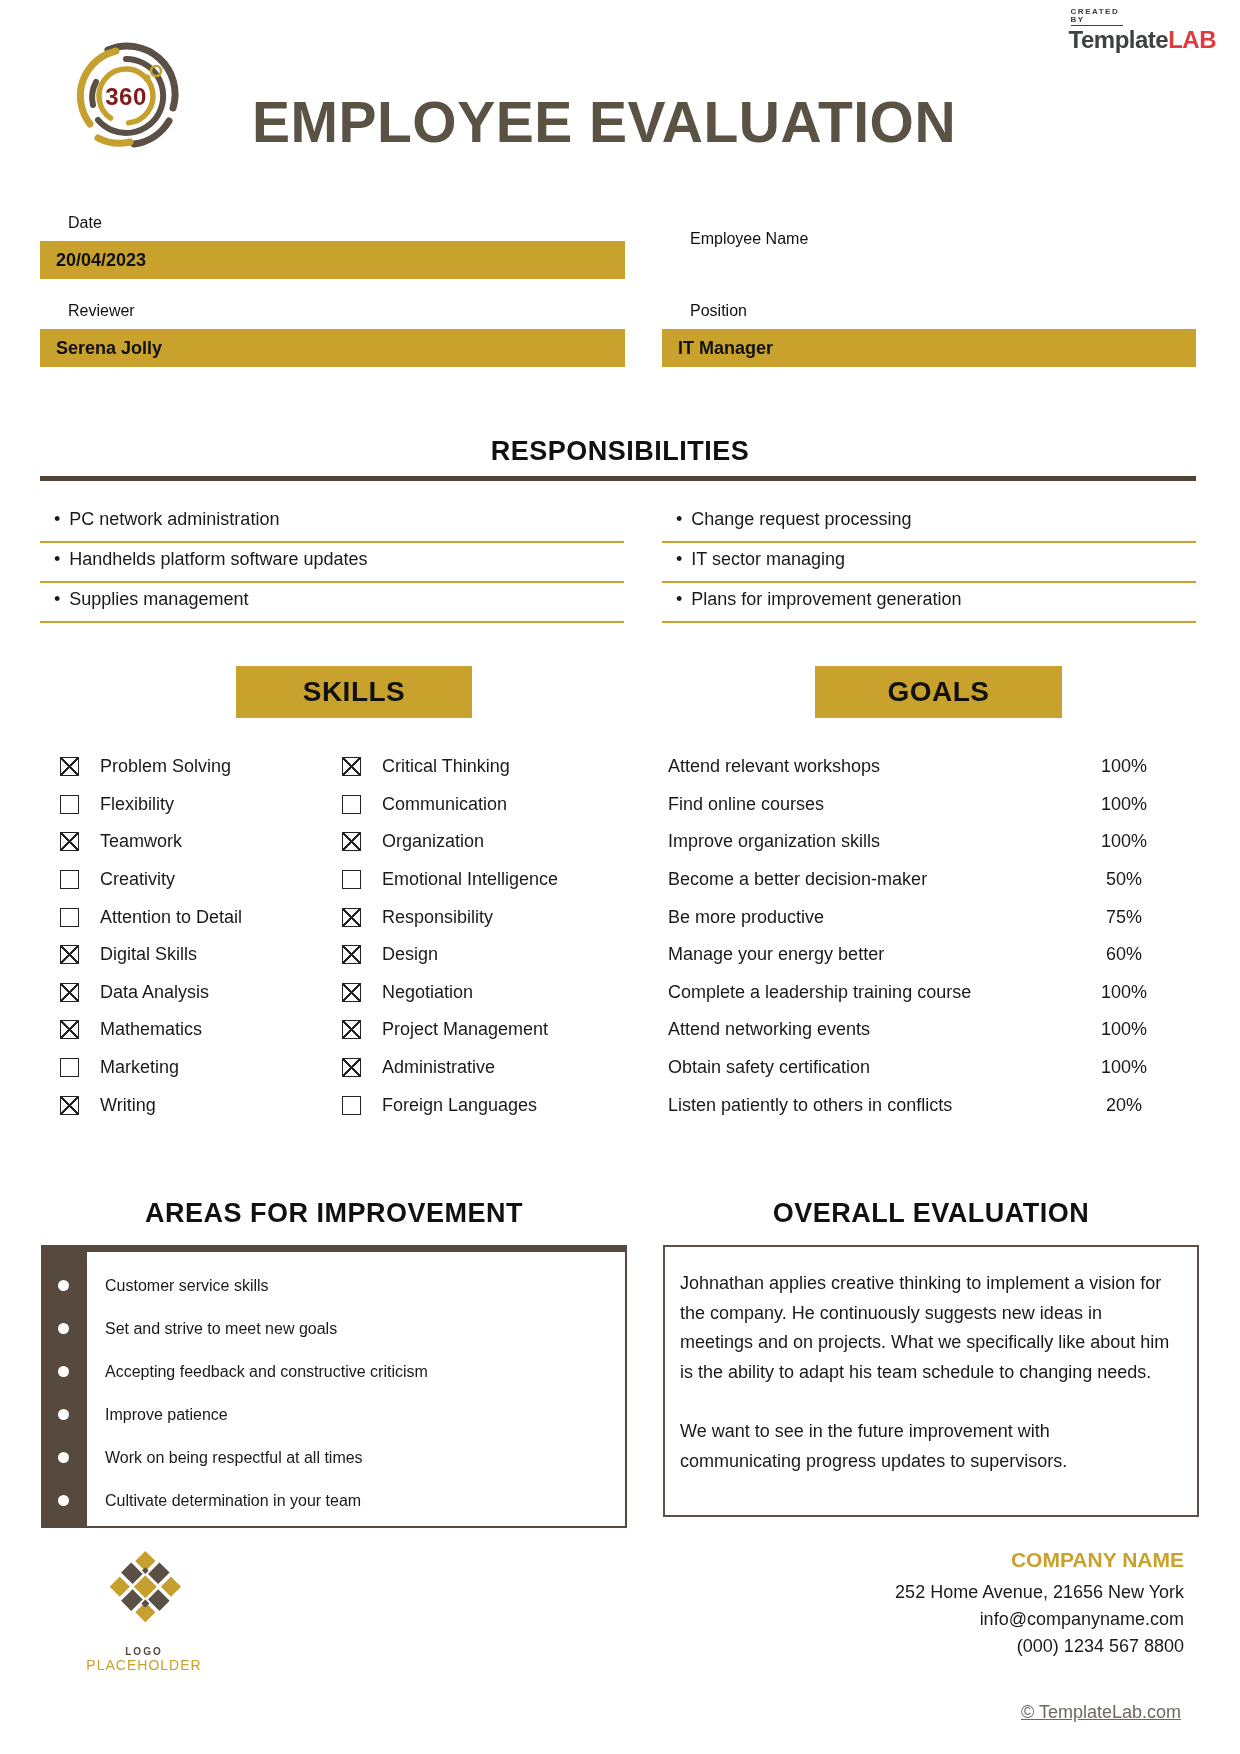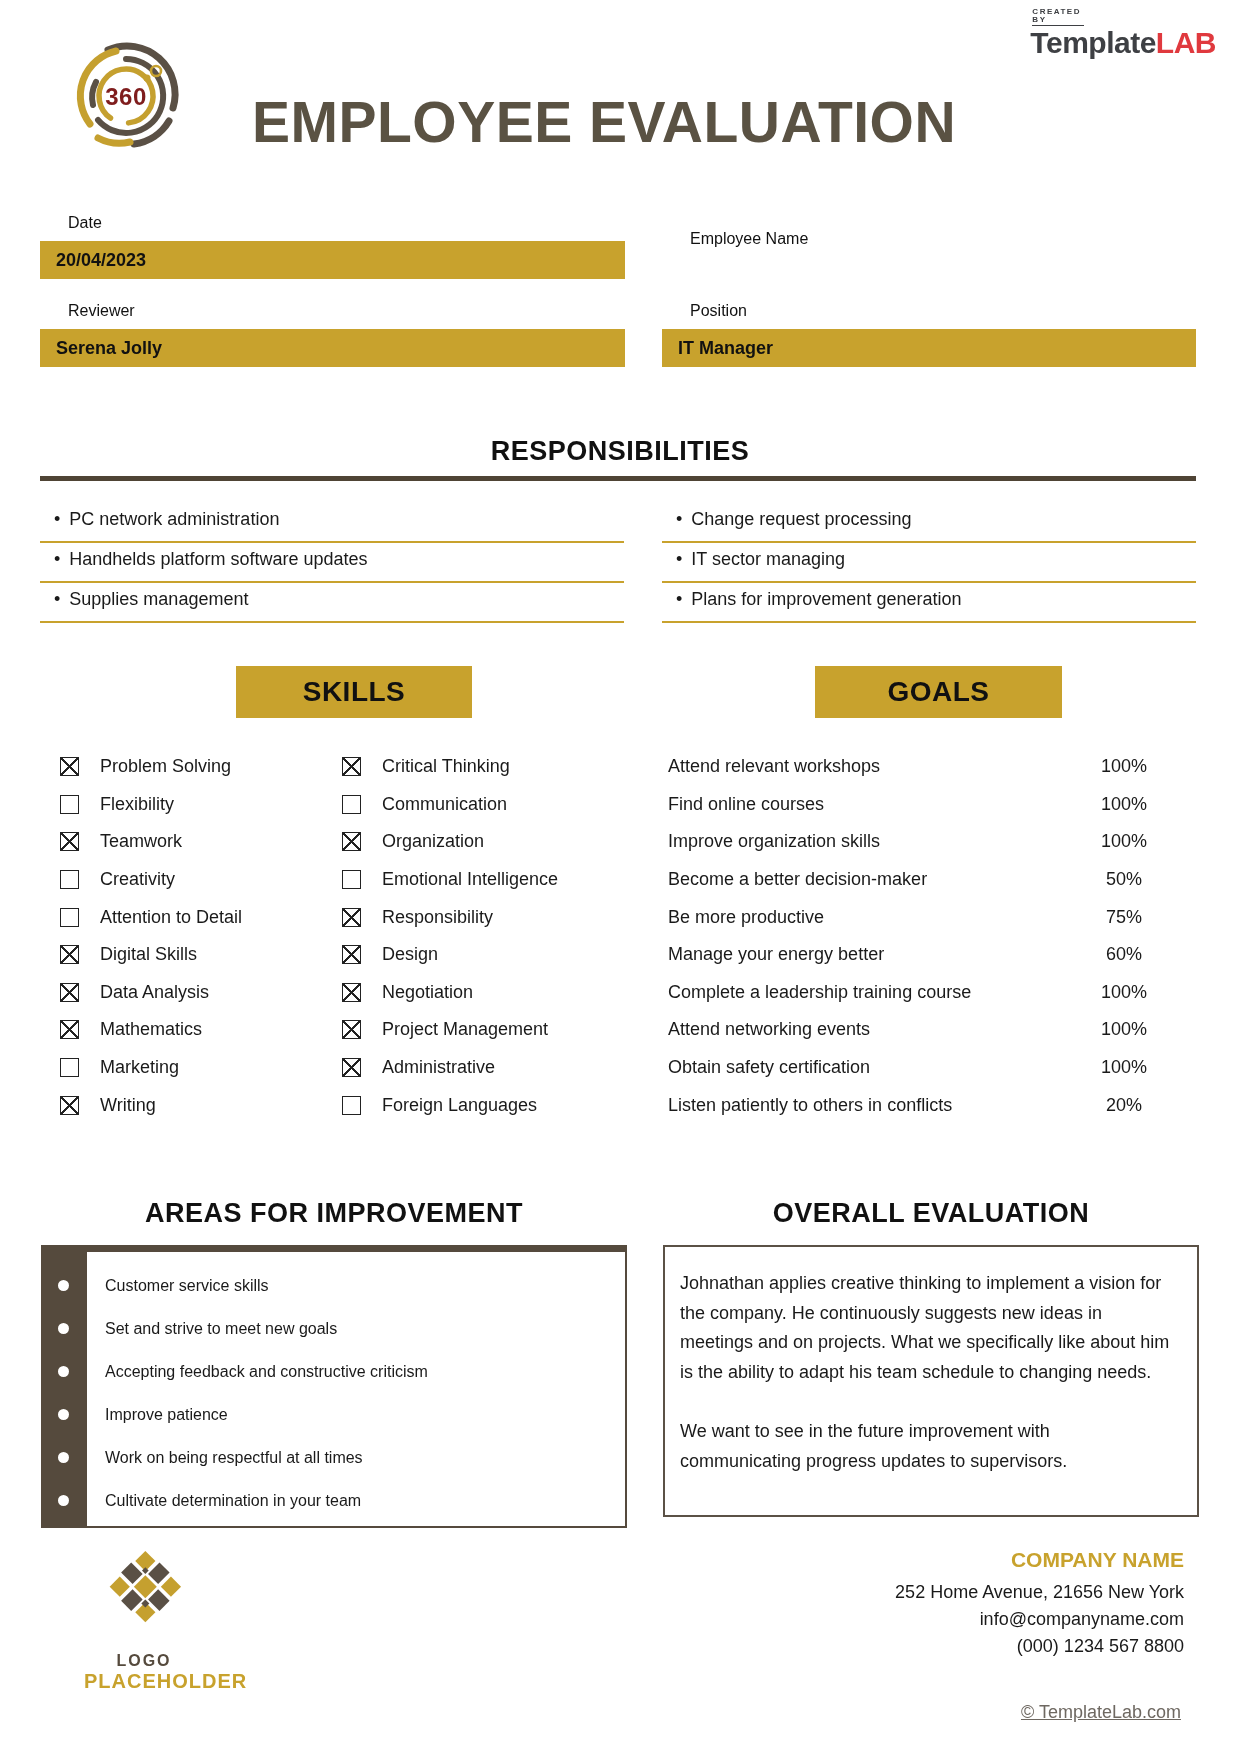--- a/index.html
+++ b/index.html
@@ -10,21 +10,21 @@
   
   .logo360{position:absolute;left:70px;top:24px;width:112px;height:142px;}
   .logo360 svg{display:block;}
   .logo360-text{position:absolute;left:0;top:59px;width:112px;text-align:center;
     font-size:24px;font-weight:bold;color:#7f1d1d;letter-spacing:0.5px;}
   .page-title{position:absolute;left:252px;top:94px;margin:0;
     font-size:57px;font-weight:bold;color:#5A5243;letter-spacing:0.5px;line-height:1;}
   .brand{position:absolute;right:24px;top:8px;text-align:left;line-height:1;}
   .created-by{display:block;font-size:8px;font-weight:bold;letter-spacing:1.5px;
     color:#3E4044;margin:0 0 2px 2px;border-bottom:1px solid #3E4044;width:52px;padding-bottom:1px;}
-  .brand-line{font-size:30px;font-weight:bold;letter-spacing:-0.5px;}
+  .brand-line{font-size:24px;font-weight:bold;letter-spacing:-0.5px;}
   .brand-template{color:#3E4044;}
   .brand-lab{color:#E0393E;}
   
   .field{position:absolute;}
   .f1{left:40px;top:214px;width:585px;}
   .f2{left:662px;top:230px;width:534px;}
   .f3{left:40px;top:302px;width:585px;}
   .f4{left:662px;top:302px;width:534px;}
   .field-label{font-size:16px;margin-left:28px;color:#111;}
   .field-value{margin-top:9px;height:38px;background:#C8A22D;color:#111;
@@ -72,22 +72,22 @@
   .imp-row{height:43px;display:flex;align-items:center;}
   .imp-dot{width:11px;height:11px;border-radius:50%;background:#fff;margin-left:15px;flex:none;position:relative;z-index:1;}
   .imp-text{margin-left:36px;font-size:16px;}
   .overall-box{position:absolute;left:663px;top:1245px;width:536px;height:272px;
     border:2px solid #5B5146;box-sizing:border-box;background:#fff;
     padding:22px 22px 0 15px;font-size:18px;line-height:29.5px;}
   .overall-box p{margin:0 0 30px 0;}
   
   .logo-ph{position:absolute;left:84px;top:1548px;width:120px;text-align:center;}
   .logo-ph svg{display:inline-block;}
-  .logo-ph-line1{font-size:16px;color:#554A3D;font-weight:bold;letter-spacing:2px;margin-top:14px;}
-  .logo-ph-line2{font-size:20px;color:#C8A22D;font-weight:bold;letter-spacing:1px;}
+  .logo-ph-line1{font-size:10px;color:#554A3D;font-weight:bold;letter-spacing:2px;margin-top:8px;}
+  .logo-ph-line2{font-size:14px;color:#C8A22D;font-weight:normal;letter-spacing:1px;}
   .company{position:absolute;right:56px;top:1548px;text-align:right;}
   .company-name{font-size:21px;font-weight:bold;color:#C8A22D;margin-bottom:7px;}
   .company-line{font-size:18px;line-height:27px;color:#1a1a1a;}
   .copyright{position:absolute;right:59px;top:1702px;font-size:18px;color:#6E6861;
     text-decoration:underline;cursor:pointer;}
 </style>
 </head>
 <body>
 
 <div class="page">

